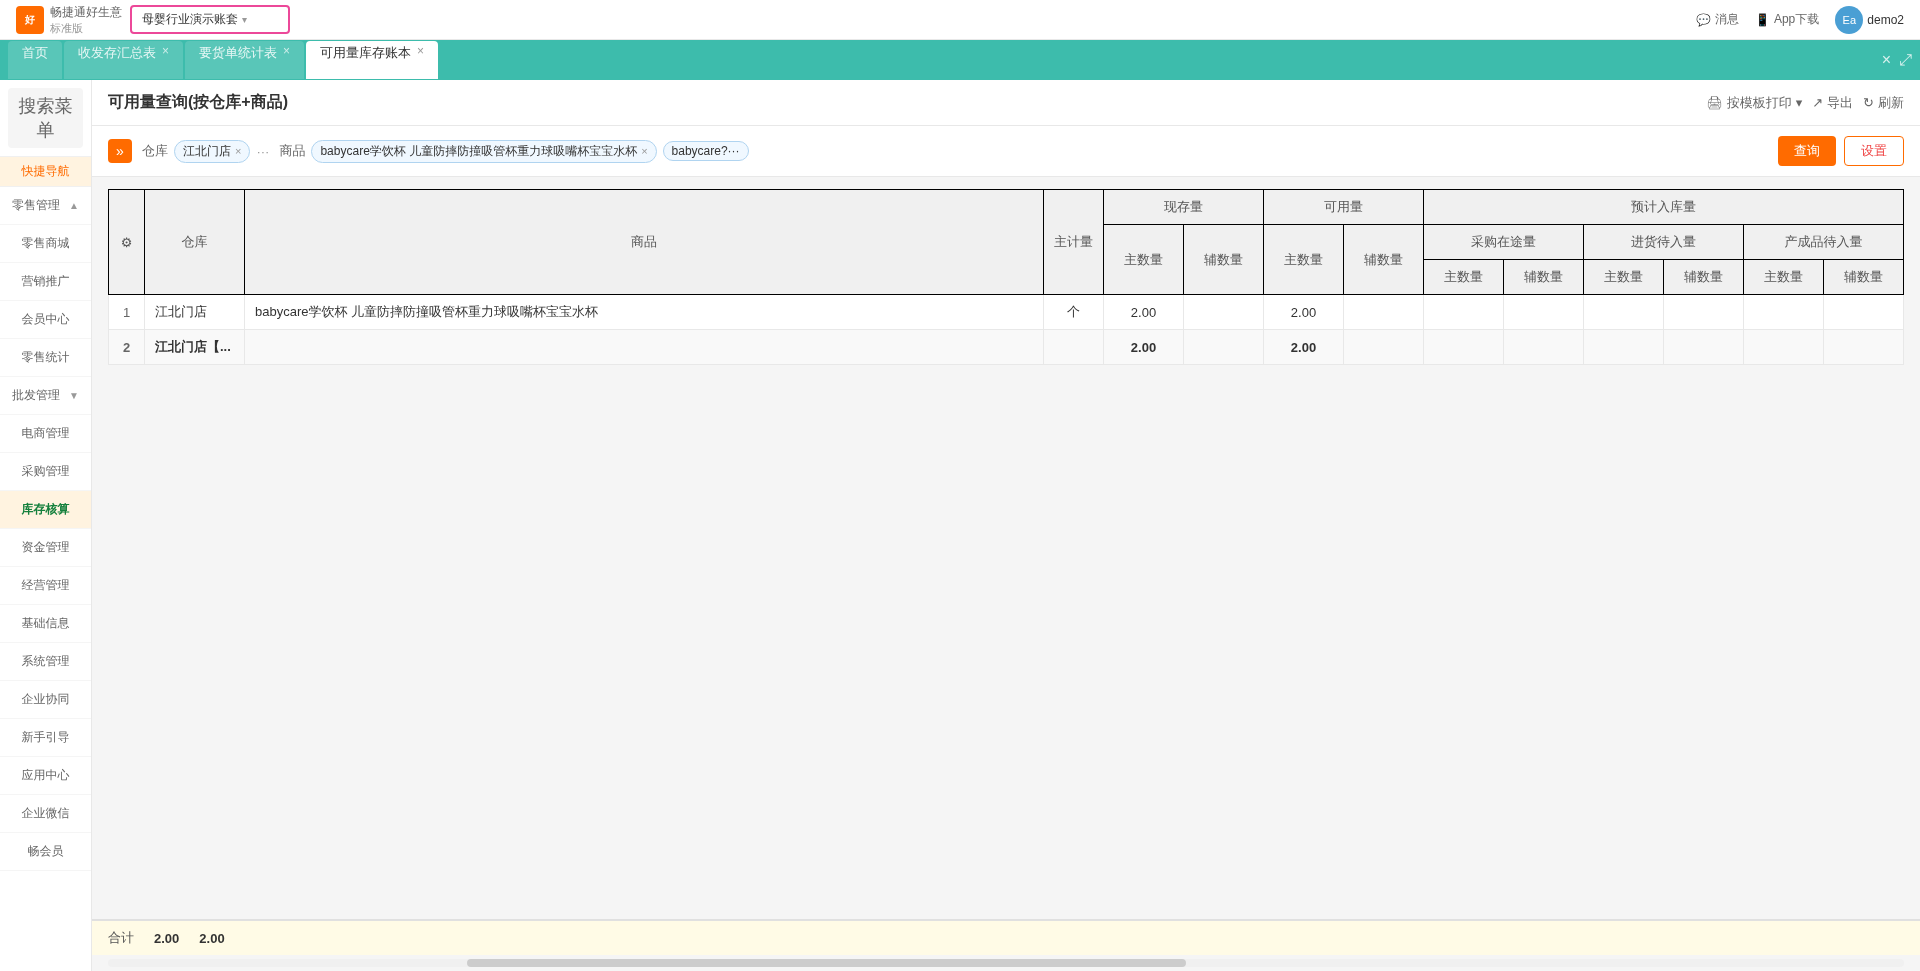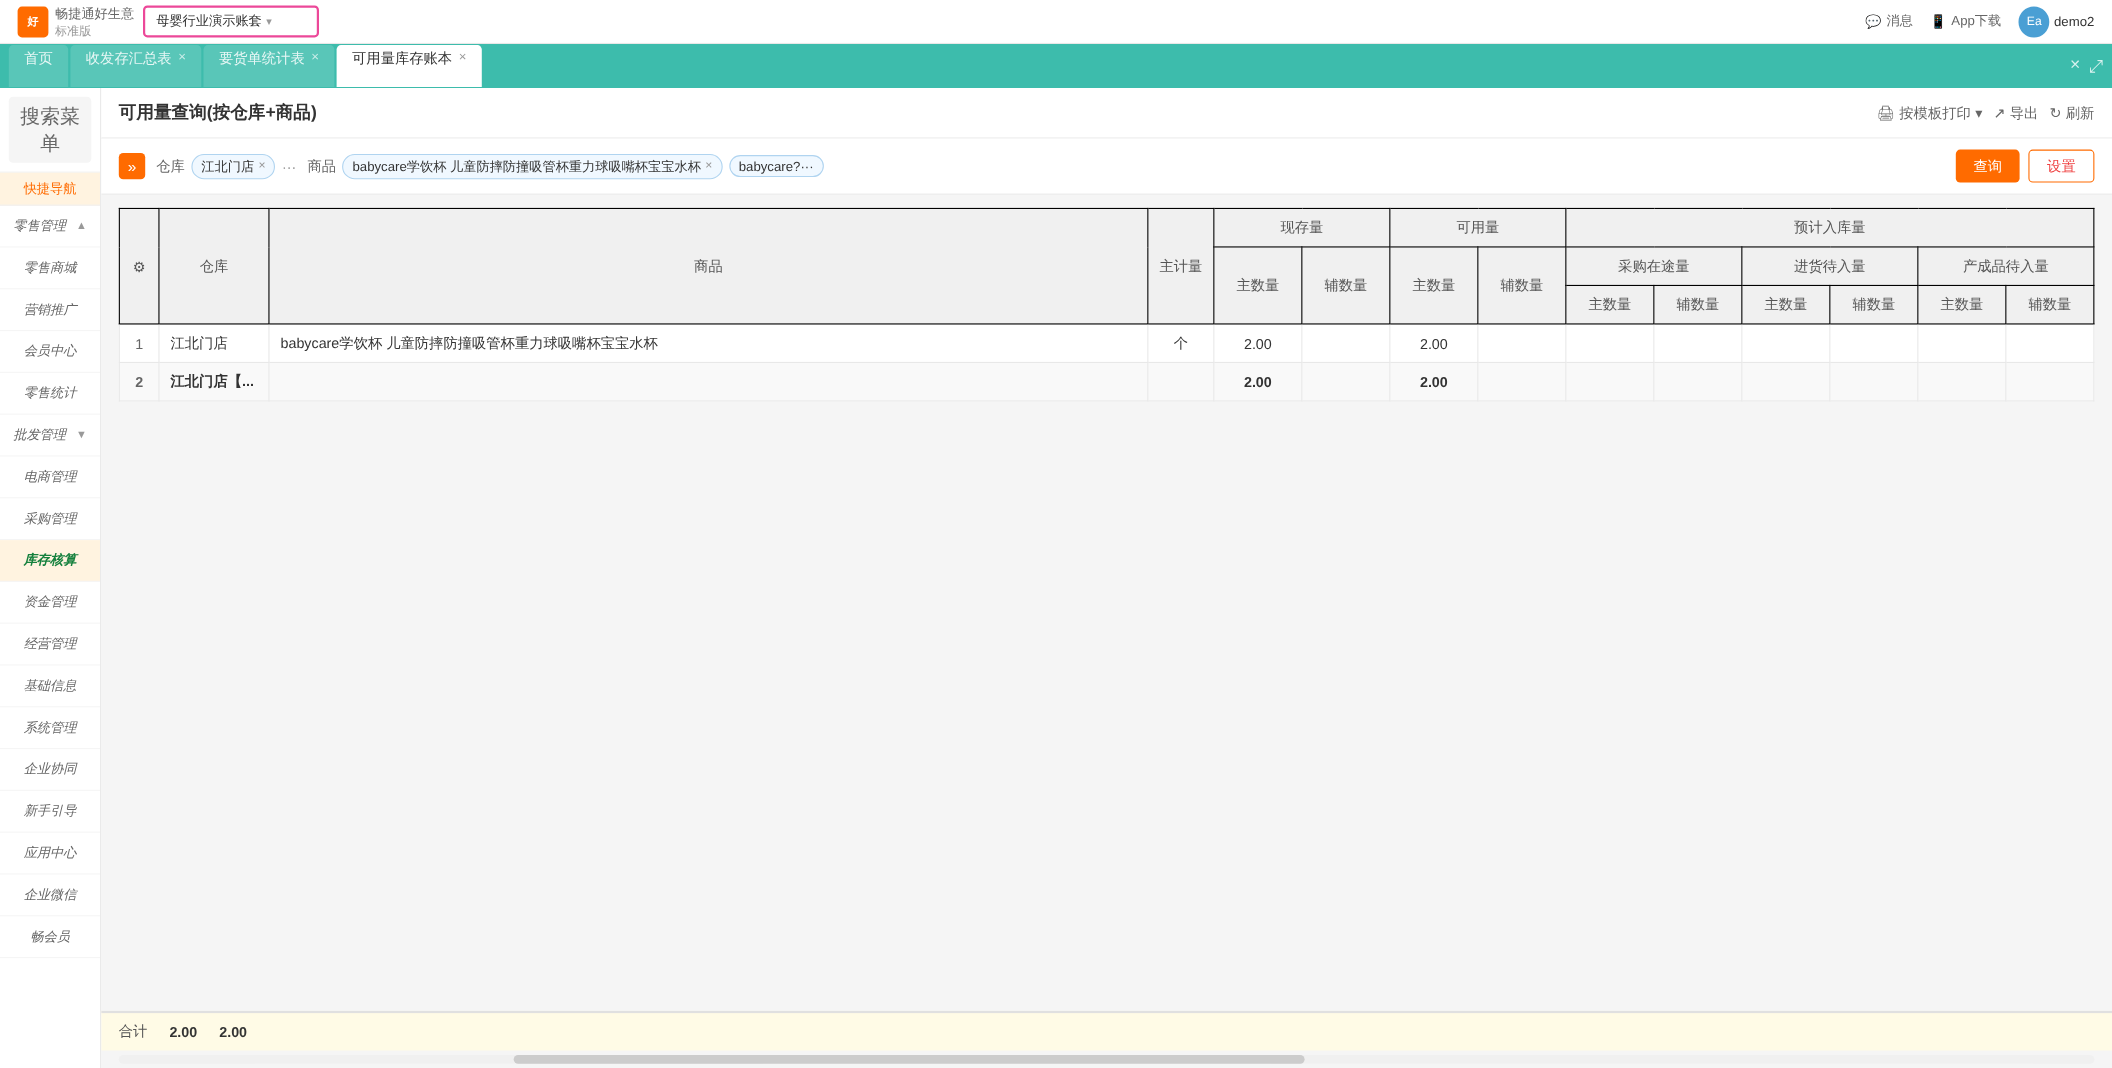--- a/index.html
+++ b/index.html
@@ -31,21 +31,21 @@
 
     
     .main-layout { display: flex; flex: 1; overflow: hidden; }
 
     
     .sidebar { width: 92px; background: #fff; border-right: 1px solid #e8e8e8; flex-shrink: 0; overflow-y: auto; }
     .sidebar-search { padding: 8px; border-bottom: 1px solid #f0f0f0; }
     .sidebar-search-btn { width: 100%; padding: 6px; background: #f5f5f5; border: none; border-radius: 4px; font-size: 18px; color: #666; cursor: pointer; text-align: center; }
     .sidebar-nav-btn { width: 100%; padding: 6px 8px; background: #fff3e0; border: none; font-size: 12px; color: #ff6b00; cursor: pointer; text-align: center; border-bottom: 1px solid #f0f0f0; }
     .sidebar-section { }
-    .sidebar-item { padding: 10px 8px; text-align: center; cursor: pointer; color: #666; font-size: 12px; border-bottom: 1px solid #f5f5f5; display: flex; flex-direction: column; align-items: center; gap: 2px; font-style: italic; }
+    .sidebar-item { padding: 10px 8px; text-align: center; cursor: pointer; color: #666; font-size: 12px; border-bottom: 1px solid #f5f5f5; display: flex; flex-direction: column; align-items: center; gap: 2px; }
     .sidebar-item.active { background: #fff3e0; color: #15803d; font-weight: bold; }
     .sidebar-item.has-arrow { flex-direction: row; justify-content: space-between; padding: 10px 12px; }
     .sidebar-item .arrow { font-size: 10px; color: #999; }
 
     
     .content-area { flex: 1; overflow: hidden; display: flex; flex-direction: column; background: #f5f5f5; }
 
     
     .page-header { background: #fff; padding: 12px 16px; display: flex; align-items: center; justify-content: space-between; border-bottom: 1px solid #e8e8e8; flex-shrink: 0; }
     .page-title { font-size: 16px; font-weight: bold; color: #333; }

